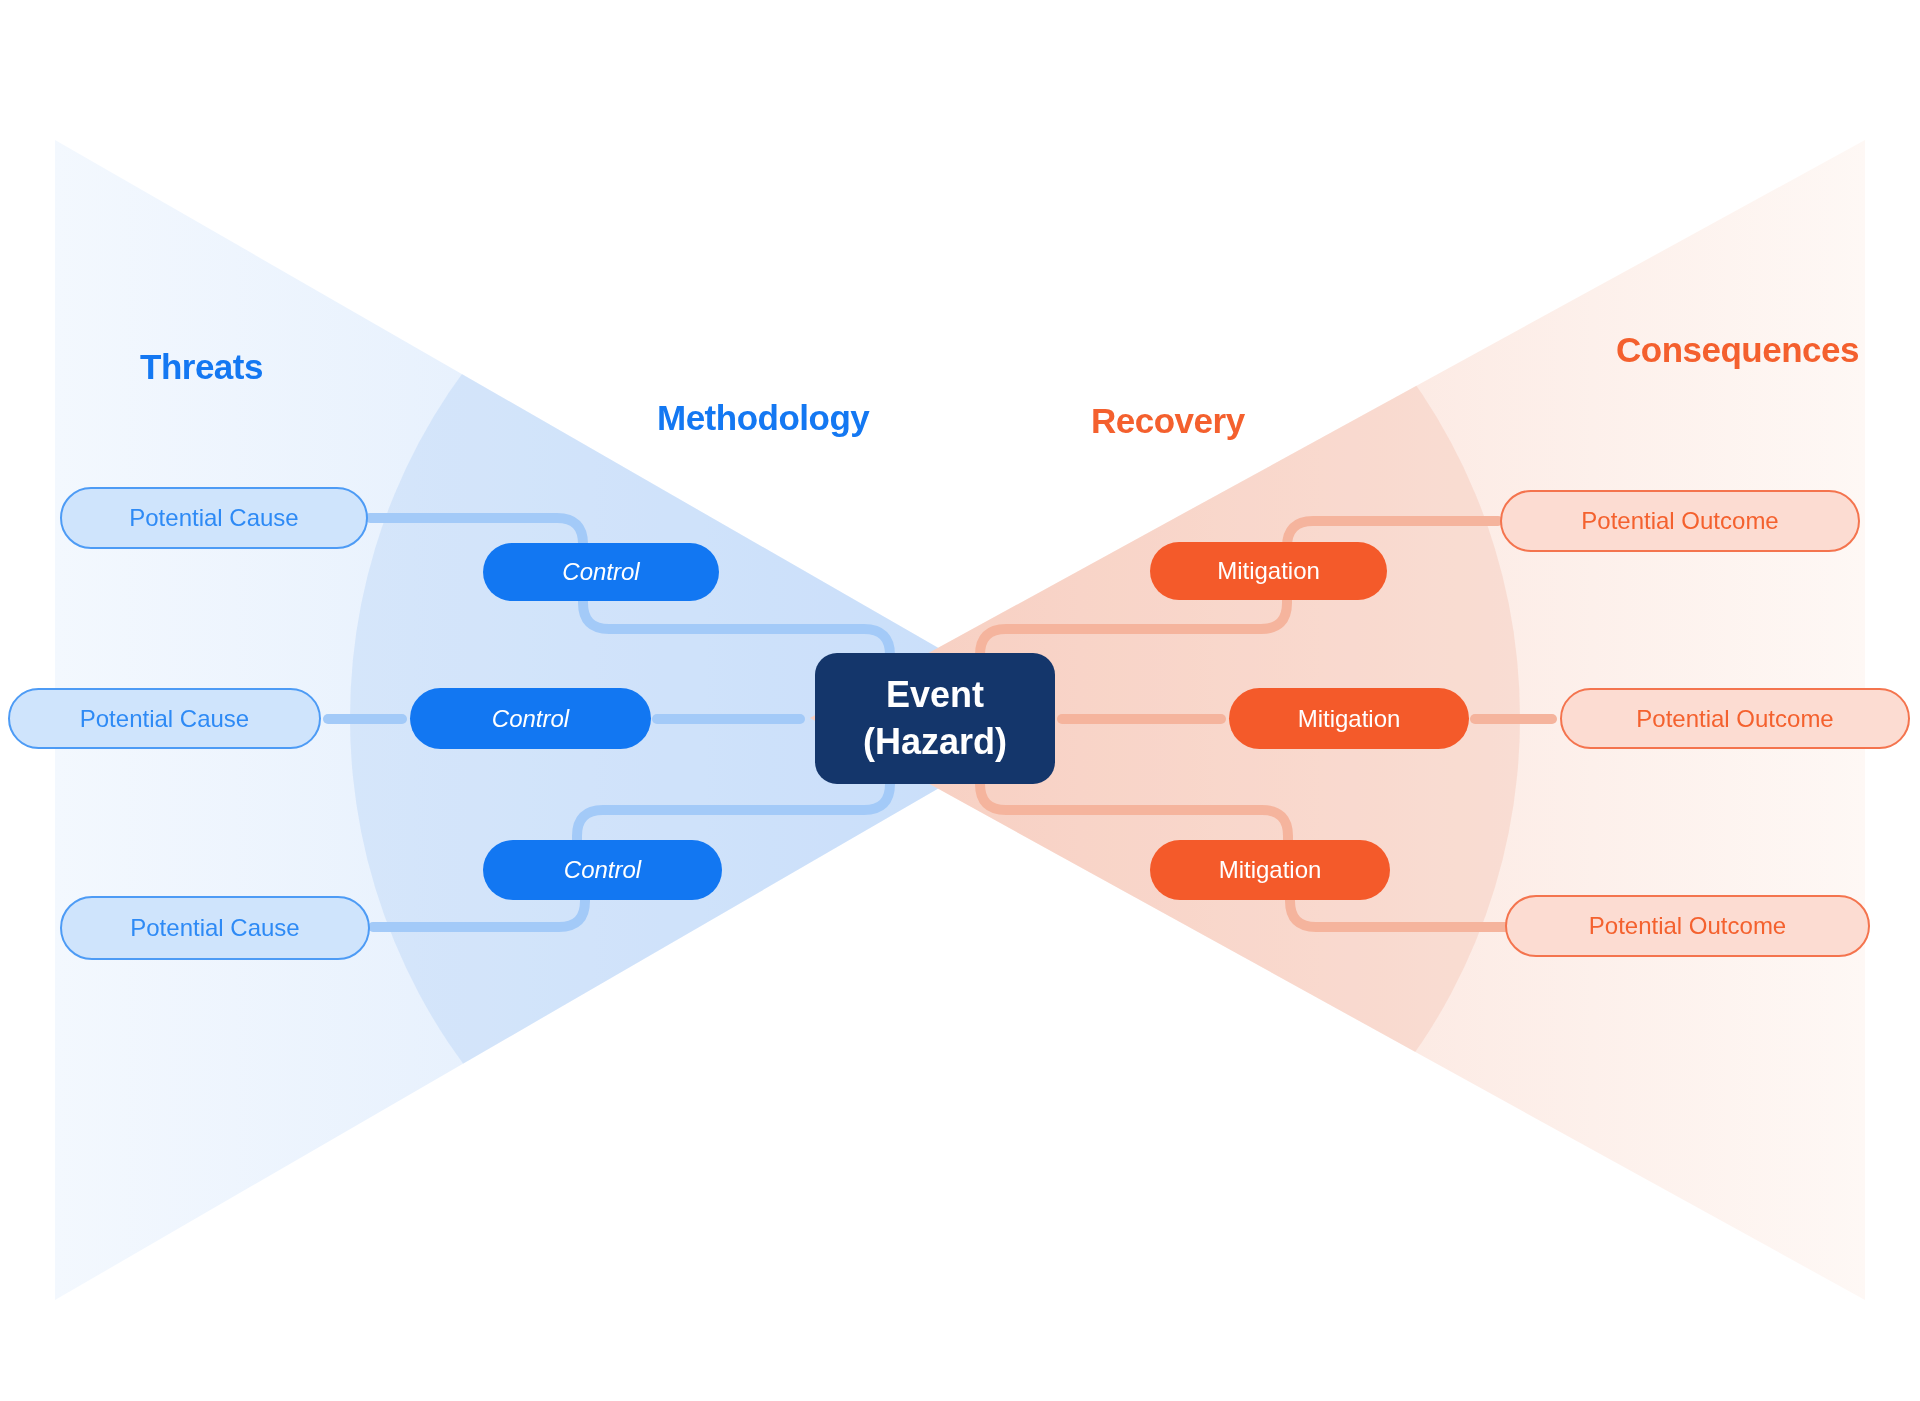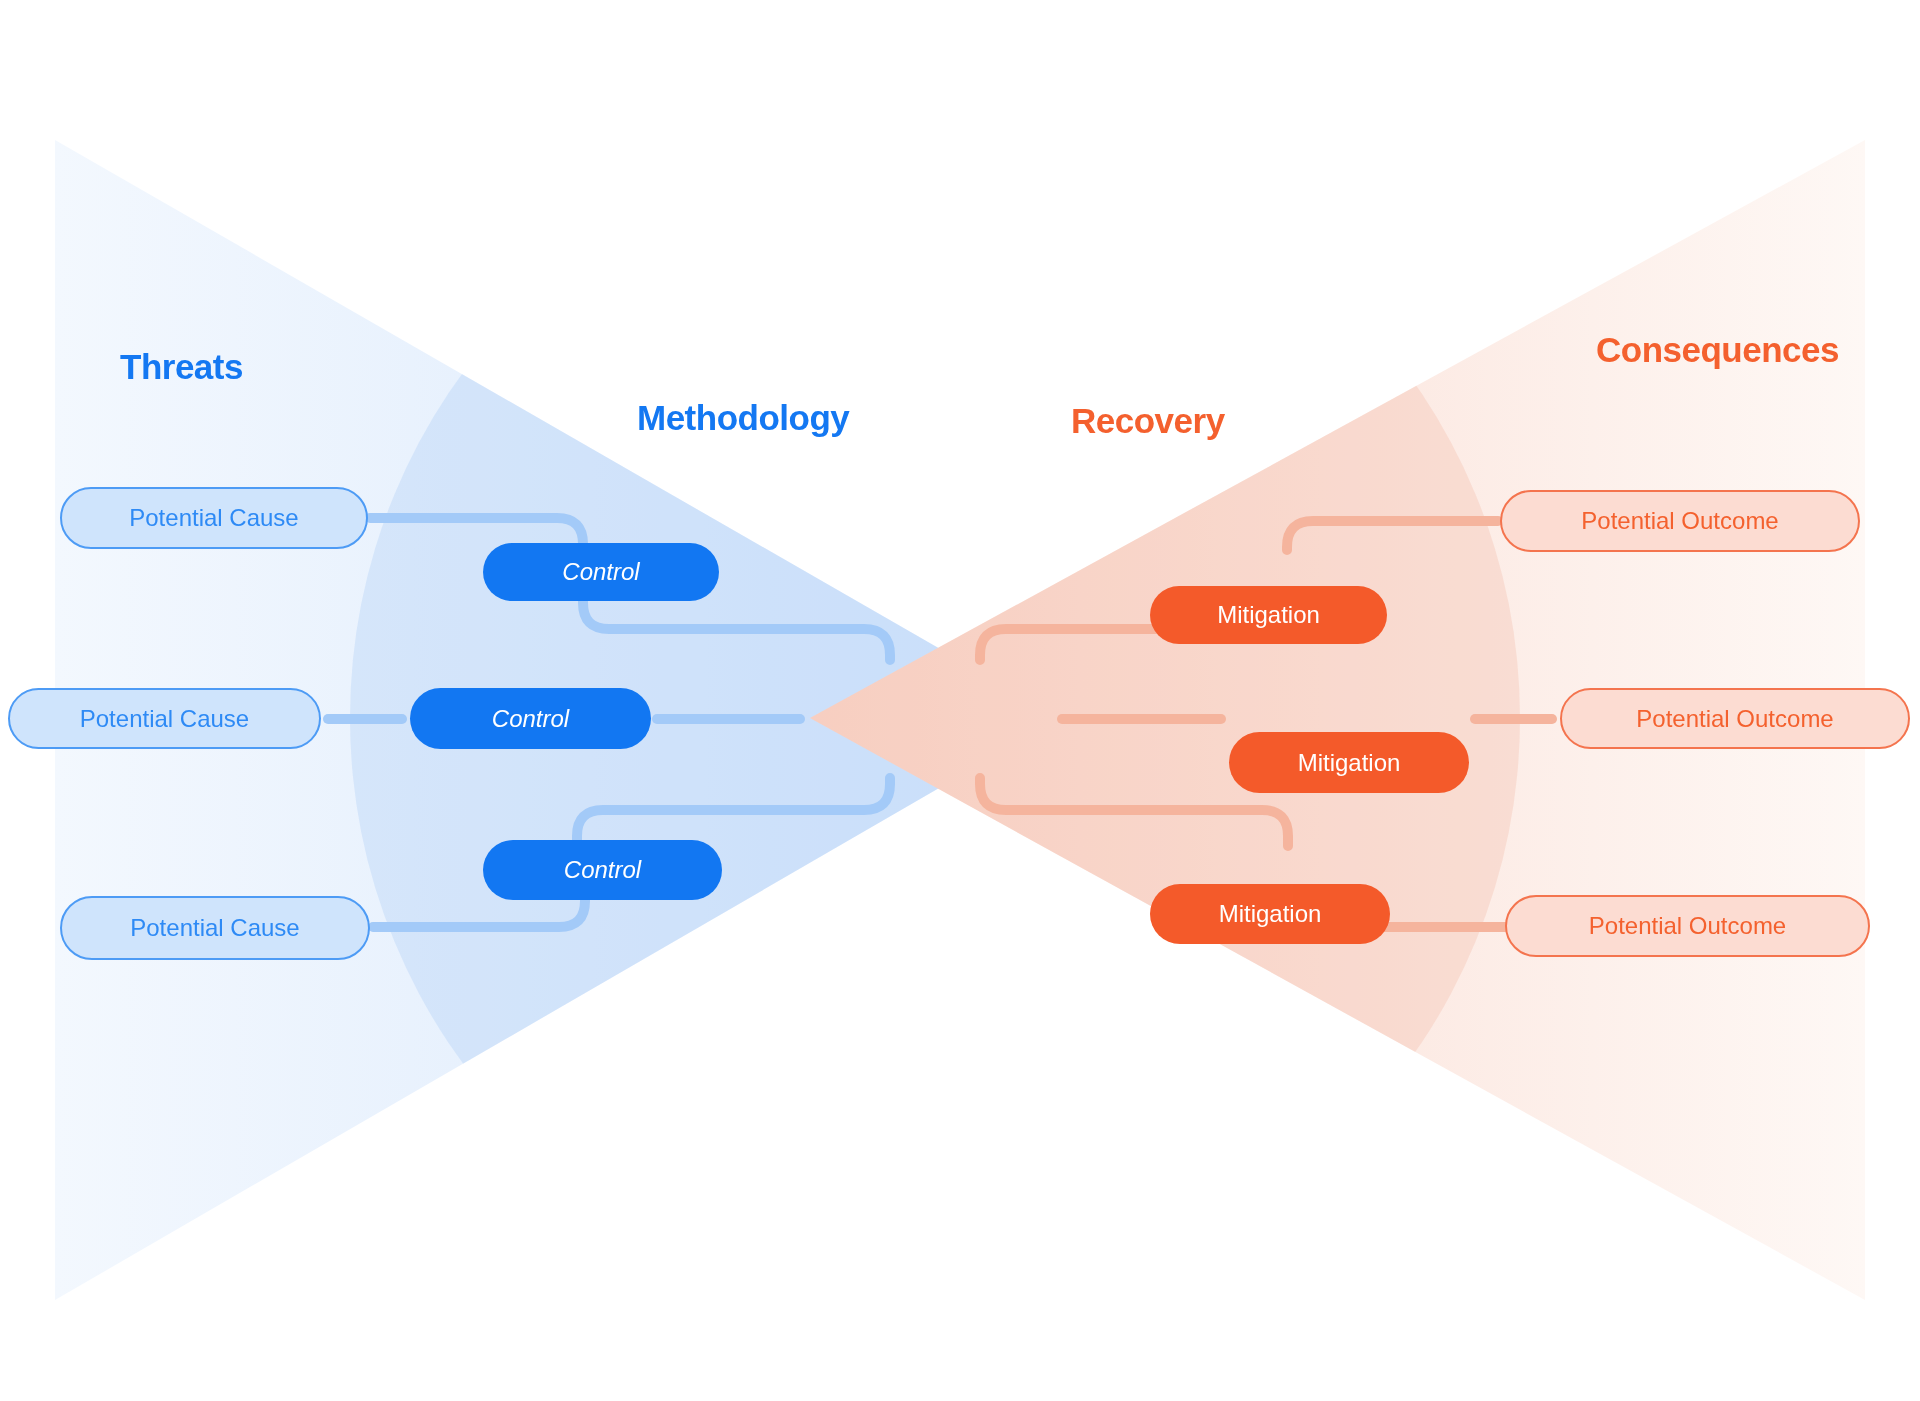--- a/index.html
+++ b/index.html
@@ -24,39 +24,40 @@
   .conn-orange{stroke:var(--connector-orange,#F5B49D);}
   
   #page-title{
     position:absolute;left:57px;top:84px;
     font-size:54px;font-weight:700;letter-spacing:-1.5px;
     color:var(--title-color,#2D2D2D);white-space:nowrap;
   }
   .section-label{
     position:absolute;font-size:35px;font-weight:700;letter-spacing:-.5px;
     white-space:nowrap;
+    margin-left:20px;
   }
   .label-blue{color:var(--accent-blue,#1478F2);}
   .label-orange{color:var(--accent-orange,#F4602E);}
   #label-threats{left:120px;top:347px;}
   #label-prevention{left:637px;top:398px;}
   #label-recovery{left:1071px;top:401px;text-align:center;}
   #label-consequences{left:1596px;top:330px;}
   
   .pill{
     position:absolute;display:flex;align-items:center;justify-content:center;
     border-radius:999px;font-size:24px;white-space:nowrap;box-sizing:border-box;
   }
   .pill-cause{
     background:var(--cause-fill,#CFE4FC);
     border:2px solid var(--cause-border,#4D9BF5);
     color:var(--cause-text,#2E8AF5);
   }
   .pill-control{background:var(--control-fill,#1277F2);color:#fff;font-style:italic;}
-  .pill-mitigation{background:var(--mitigation-fill,#F45A2A);color:#fff;margin-top:44px;}
+  .pill-mitigation{background:var(--mitigation-fill,#F45A2A);color:#fff;}
   .pill-outcome{
     background:var(--outcome-fill,#FCDCD2);
     border:2px solid var(--outcome-border,#F4744E);
     color:var(--outcome-text,#F4612E);
   }
   
   #cause-1{left:60px;top:487px;width:308px;height:62px;}
   #cause-2{left:8px;top:688px;width:313px;height:61px;}
   #cause-3{left:60px;top:896px;width:310px;height:64px;}
   #control-1{left:483px;top:543px;width:236px;height:58px;}
@@ -135,20 +136,24 @@
   <div class="section-label label-orange" id="label-consequences">Consequences</div>
 
   <div class="pill pill-cause" id="cause-1">Potential Cause</div>
   <div class="pill pill-cause" id="cause-2">Potential Cause</div>
   <div class="pill pill-cause" id="cause-3">Potential Cause</div>
 
   <div class="pill pill-control" id="control-1">Control</div>
   <div class="pill pill-control" id="control-2">Control</div>
   <div class="pill pill-control" id="control-3">Control</div>
 
+  <div id="event-box">
+    <div>Event</div>
+    <div>(Hazard)</div>
+  </div>
 
   <div class="pill pill-mitigation" id="mitigation-1">Mitigation</div>
   <div class="pill pill-mitigation" id="mitigation-2">Mitigation</div>
   <div class="pill pill-mitigation" id="mitigation-3">Mitigation</div>
 
   <div class="pill pill-outcome" id="outcome-1">Potential Outcome</div>
   <div class="pill pill-outcome" id="outcome-2">Potential Outcome</div>
   <div class="pill pill-outcome" id="outcome-3">Potential Outcome</div>
 
 </div>

